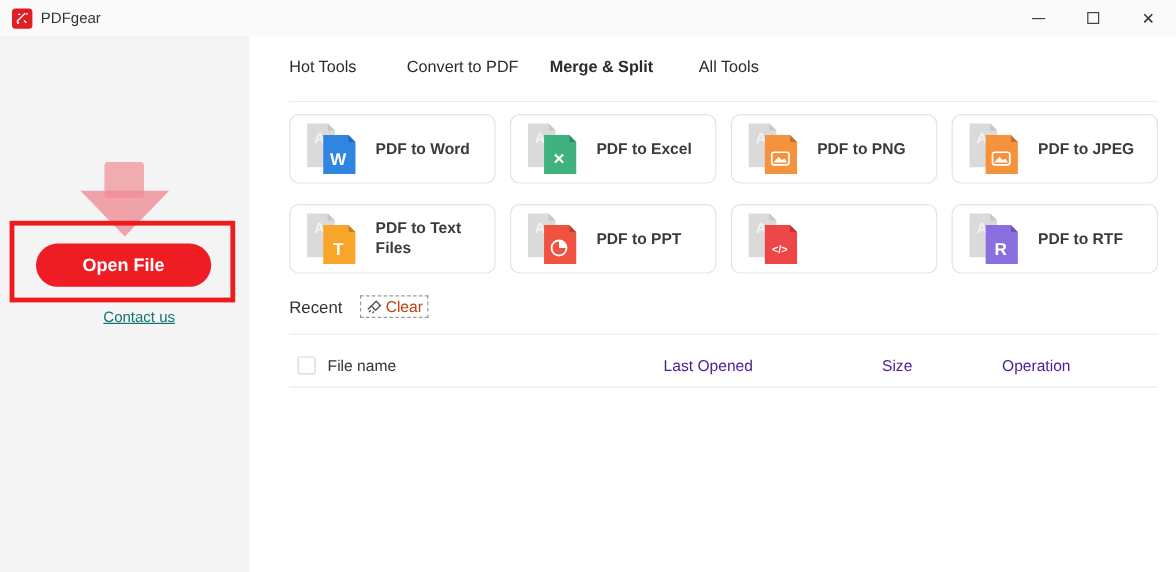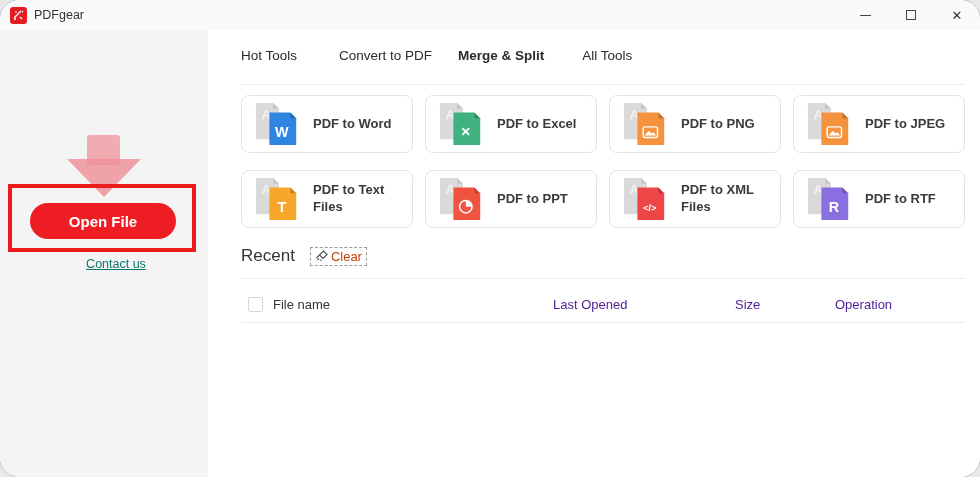--- a/index.html
+++ b/index.html
@@ -1,20 +1,20 @@
 <!DOCTYPE html>
 <html><head>
 <meta charset="utf-8">
 <style>
   * { margin:0; padding:0; box-sizing:border-box; }
   html,body { background:#e9e9e9; }
   body { font-family:"Liberation Sans", sans-serif; }
   #window {
     position:relative; width:980px; height:477px; background:#fff;
-    overflow:hidden; outline:1px solid #c4c4c4;border-radius:20px;
+    overflow:hidden; outline:1px solid #c4c4c4;
   }
   
   .titlebar {
     position:absolute; left:0; top:0; width:980px; height:30px;
     background:#fafafa; display:flex; align-items:center;
   }
   .logo {
     width:17px; height:17px; margin-left:10px; border-radius:3px;
     background:#e01e24; position:relative; flex:0 0 auto;
   }
@@ -76,21 +76,21 @@
     background:#fff; border:1px solid #e4e4e4; border-radius:8px;
     display:flex; align-items:center; cursor:pointer;
   }
   .card-icon { margin-left:11px; flex:0 0 auto; }
   .card-label {
     margin-left:10px; font-size:13px; font-weight:700; color:#3a3a3a;
     line-height:1.3; max-width:92px;
   }
   
   .recent-row { position:absolute; left:33px; top:216px; display:flex; align-items:center; }
-  .recent-label { font-size:17px; color:#333; }
+  .recent-label { font-size:14px; color:#333; }
   .clear-btn {
     margin-left:15px; display:flex; align-items:center; gap:2px;
     border:1px dashed #9a9a9a; background:transparent; padding:1px 4px;
     font-size:13px; color:#c2410c; font-family:"Liberation Sans",sans-serif; cursor:pointer;
   }
   
   .table-header { position:absolute; left:0; top:258px; width:772px; height:34px; }
   .checkbox {
     position:absolute; left:40px; top:9px; width:15px; height:15px;
     border:1px solid #d6d6d6; border-radius:2px; background:#fff; cursor:pointer;
@@ -226,21 +226,20 @@
 
       <div class="card">
         <svg class="card-icon" width="50" height="46" viewBox="0 0 52 48">
           <path d="M3 2 H21 L27 8 V40 H3 Z" fill="#dadada"></path>
             <path d="M21 2 L27 8 H21 Z" fill="#c6c6c6"></path>
           <text x="9" y="19" font-size="13" font-weight="bold" fill="#f2f2f2">A</text>
           <path d="M17 12 H39 L45 18 V46 H17 Z" fill="#ee4547"></path>
           <path d="M39 12 L45 18 H39 Z" fill="#000" fill-opacity="0.22"></path>
           <text x="30" y="36" font-size="9.5" font-weight="bold" fill="#fff" text-anchor="middle">&lt;/&gt;</text>
         </svg>
-        <div class="card-label">PDF to XML Files</div>
       </div>
 
       <div class="card">
         <svg class="card-icon" width="50" height="46" viewBox="0 0 52 48">
           <path d="M3 2 H21 L27 8 V40 H3 Z" fill="#dadada"></path>
             <path d="M21 2 L27 8 H21 Z" fill="#c6c6c6"></path>
           <text x="9" y="19" font-size="13" font-weight="bold" fill="#f2f2f2">A</text>
           <path d="M17 12 H39 L45 18 V46 H17 Z" fill="#8a6fe0"></path>
           <path d="M39 12 L45 18 H39 Z" fill="#000" fill-opacity="0.22"></path>
           <text x="30" y="38" font-size="15" font-weight="bold" fill="#fff" text-anchor="middle">R</text>

